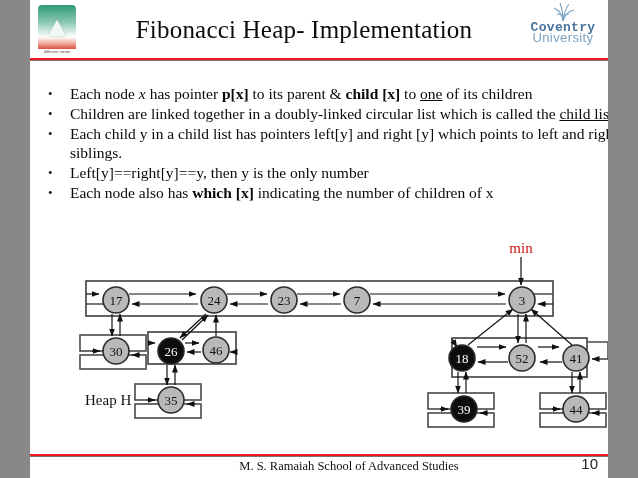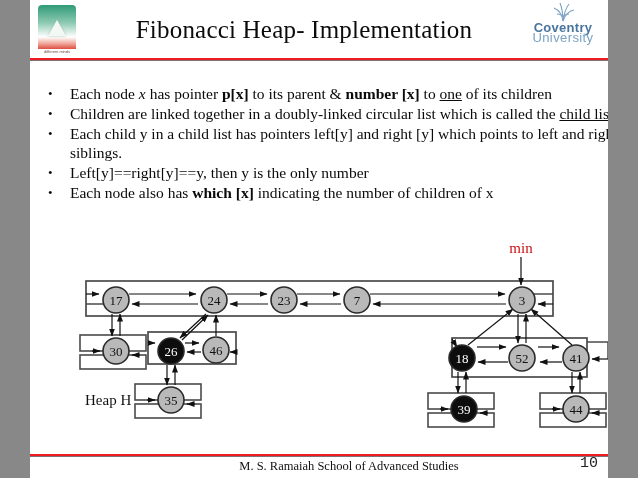--- a/index.html
+++ b/index.html
@@ -17,37 +17,37 @@
     border-bottom:16px solid #f2f8f4;filter:drop-shadow(0 0 1px #9fbfae);}
   #logo .band{width:38px;height:12px;margin:0 auto;
     background:linear-gradient(180deg,#ffffff 0%,#f0a69a 55%,#dd4f41 100%);}
   #logo .tagline{font-size:4px;line-height:5px;color:#6b4a44;text-align:center;
     font-family:"Liberation Sans",sans-serif;white-space:nowrap;}
   #title{position:absolute;left:60px;right:90px;top:16px;text-align:center;
     font-size:25px;color:#0b0b0b;letter-spacing:0.2px;}
   #coventry{position:absolute;right:6px;top:2px;width:78px;text-align:center;
     font-family:"Liberation Sans",sans-serif;line-height:12px;}
   #coventry .emblem{display:block;margin:0 auto;}
-  #coventry .l1{font-size:13px;font-weight:bold;color:#49759e;letter-spacing:0.3px;}
+  #coventry .l1{font-size:13px;font-weight:bold;color:#49759e;letter-spacing:0.3px;font-family:Liberation Mono, monospace;}
   #coventry .l2{font-size:13px;color:#7ba3c4;margin-top:-2px;letter-spacing:0.4px;}
   .rule-red{position:absolute;left:0;width:638px;height:2px;background:#ee1b22;}
   .rule-dark{position:absolute;left:0;width:638px;height:1px;background:rgba(40,20,20,0.6);}
   
   #bullets{position:absolute;left:18px;top:84px;width:602px;font-size:15.5px;
     line-height:19px;color:#0a0a0a;}
   .bullet-item{display:flex;margin-bottom:1px;}
   .bullet-item .dot{width:22px;flex:0 0 22px;font-size:13px;}
   .bullet-item .txt{flex:1;}
   
   #diagram{position:absolute;left:0;top:0;pointer-events:none;}
   
   #footer-text{position:absolute;left:0;width:638px;top:459px;text-align:center;
     font-size:12.5px;color:#111;}
   #page-num{position:absolute;right:10px;top:455px;font-size:15px;
-    font-family:Liberation Mono, monospace;color:#222;}
+    font-family:Liberation Sans, sans-serif;color:#222;}
 </style>
 </head>
 <body>
 
 <div id="slide">
 
   <div id="logo">
     <div class="green">
         <div class="tri"></div>
       </div>
@@ -71,21 +71,21 @@
     <div class="l1">Coventry</div>
     <div class="l2">University</div>
   </div>
 
   <div class="rule-red" style="top:58px"></div>
   <div class="rule-dark" style="top:60px"></div>
 
   <div id="bullets">
       <div class="bullet-item">
         <span class="dot">•</span>
-        <span class="txt">Each node <i>x</i> has pointer <b>p[x]</b> to its parent &amp; <b>number [x]</b> to <u>one</u> of its children</span>
+        <span class="txt">Each node <i>x</i> has pointer <b>p[x]</b> to its parent &amp; <b>child [x]</b> to <u>one</u> of its children</span>
       </div>
       <div class="bullet-item">
         <span class="dot">•</span>
         <span class="txt">Children are linked together in a doubly-linked circular list which is called the <u>child list</u> of x.</span>
       </div>
       <div class="bullet-item">
         <span class="dot">•</span>
         <span class="txt">Each child y in a child list has pointers left[y] and right [y] which points to left and right siblings.</span>
       </div>
       <div class="bullet-item">

